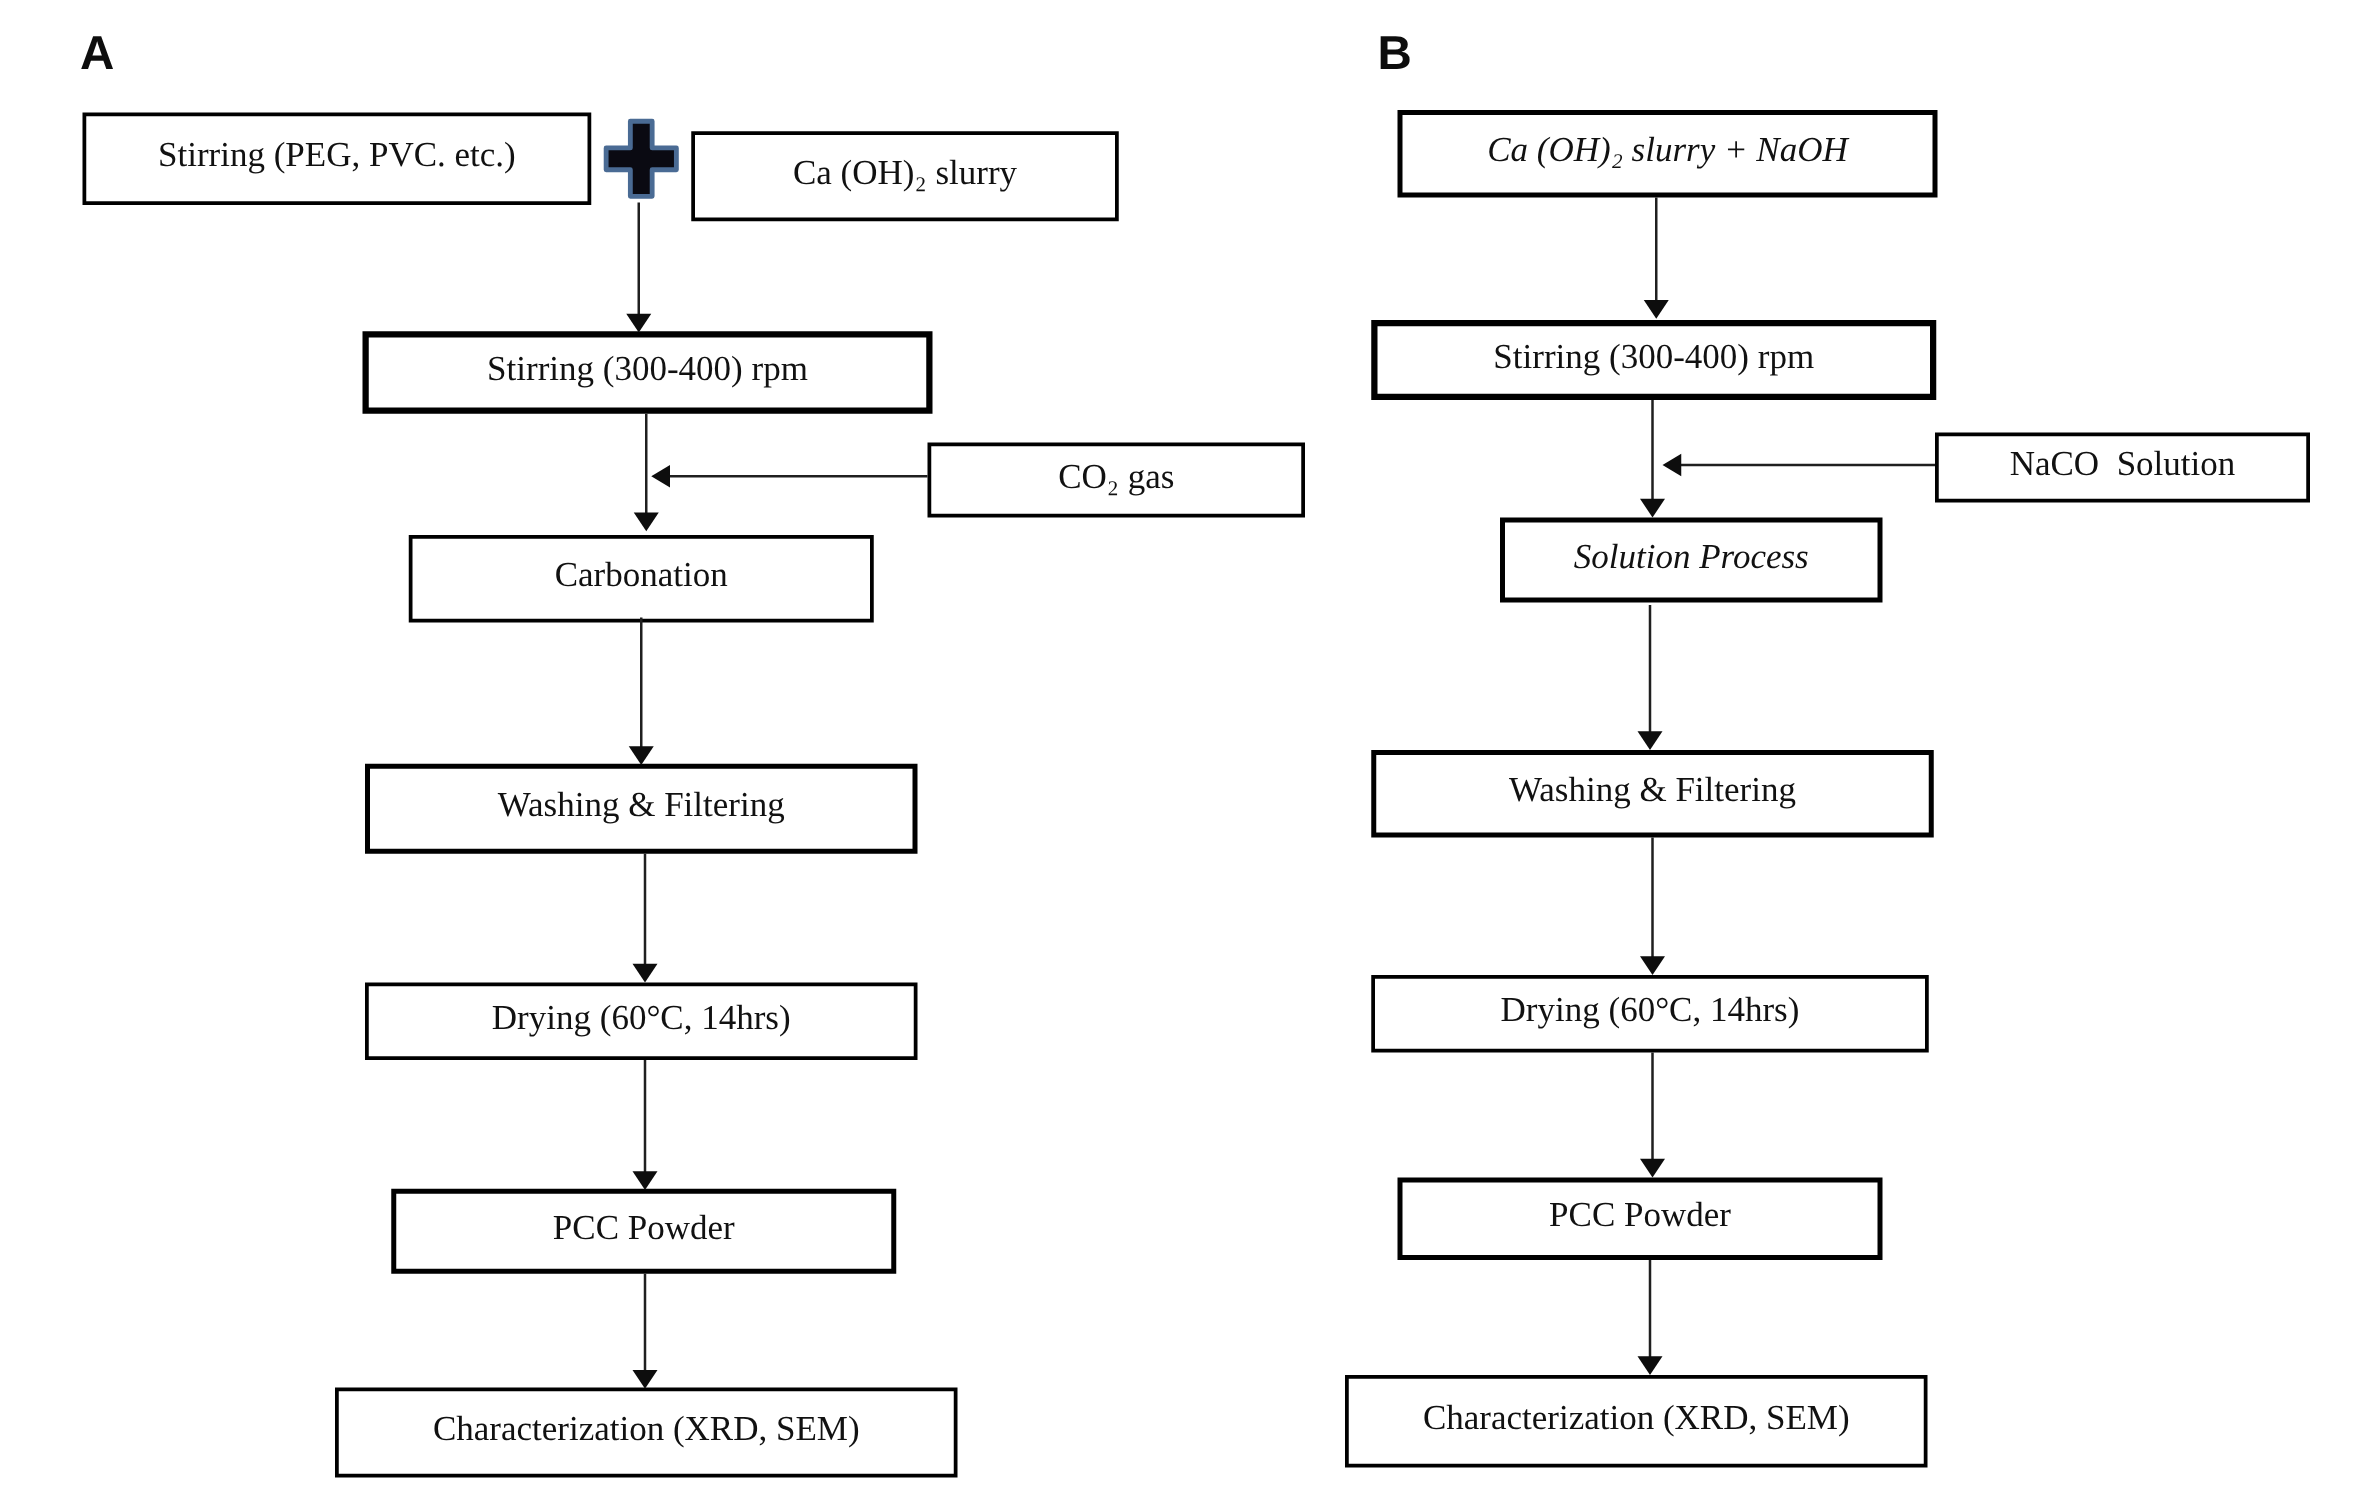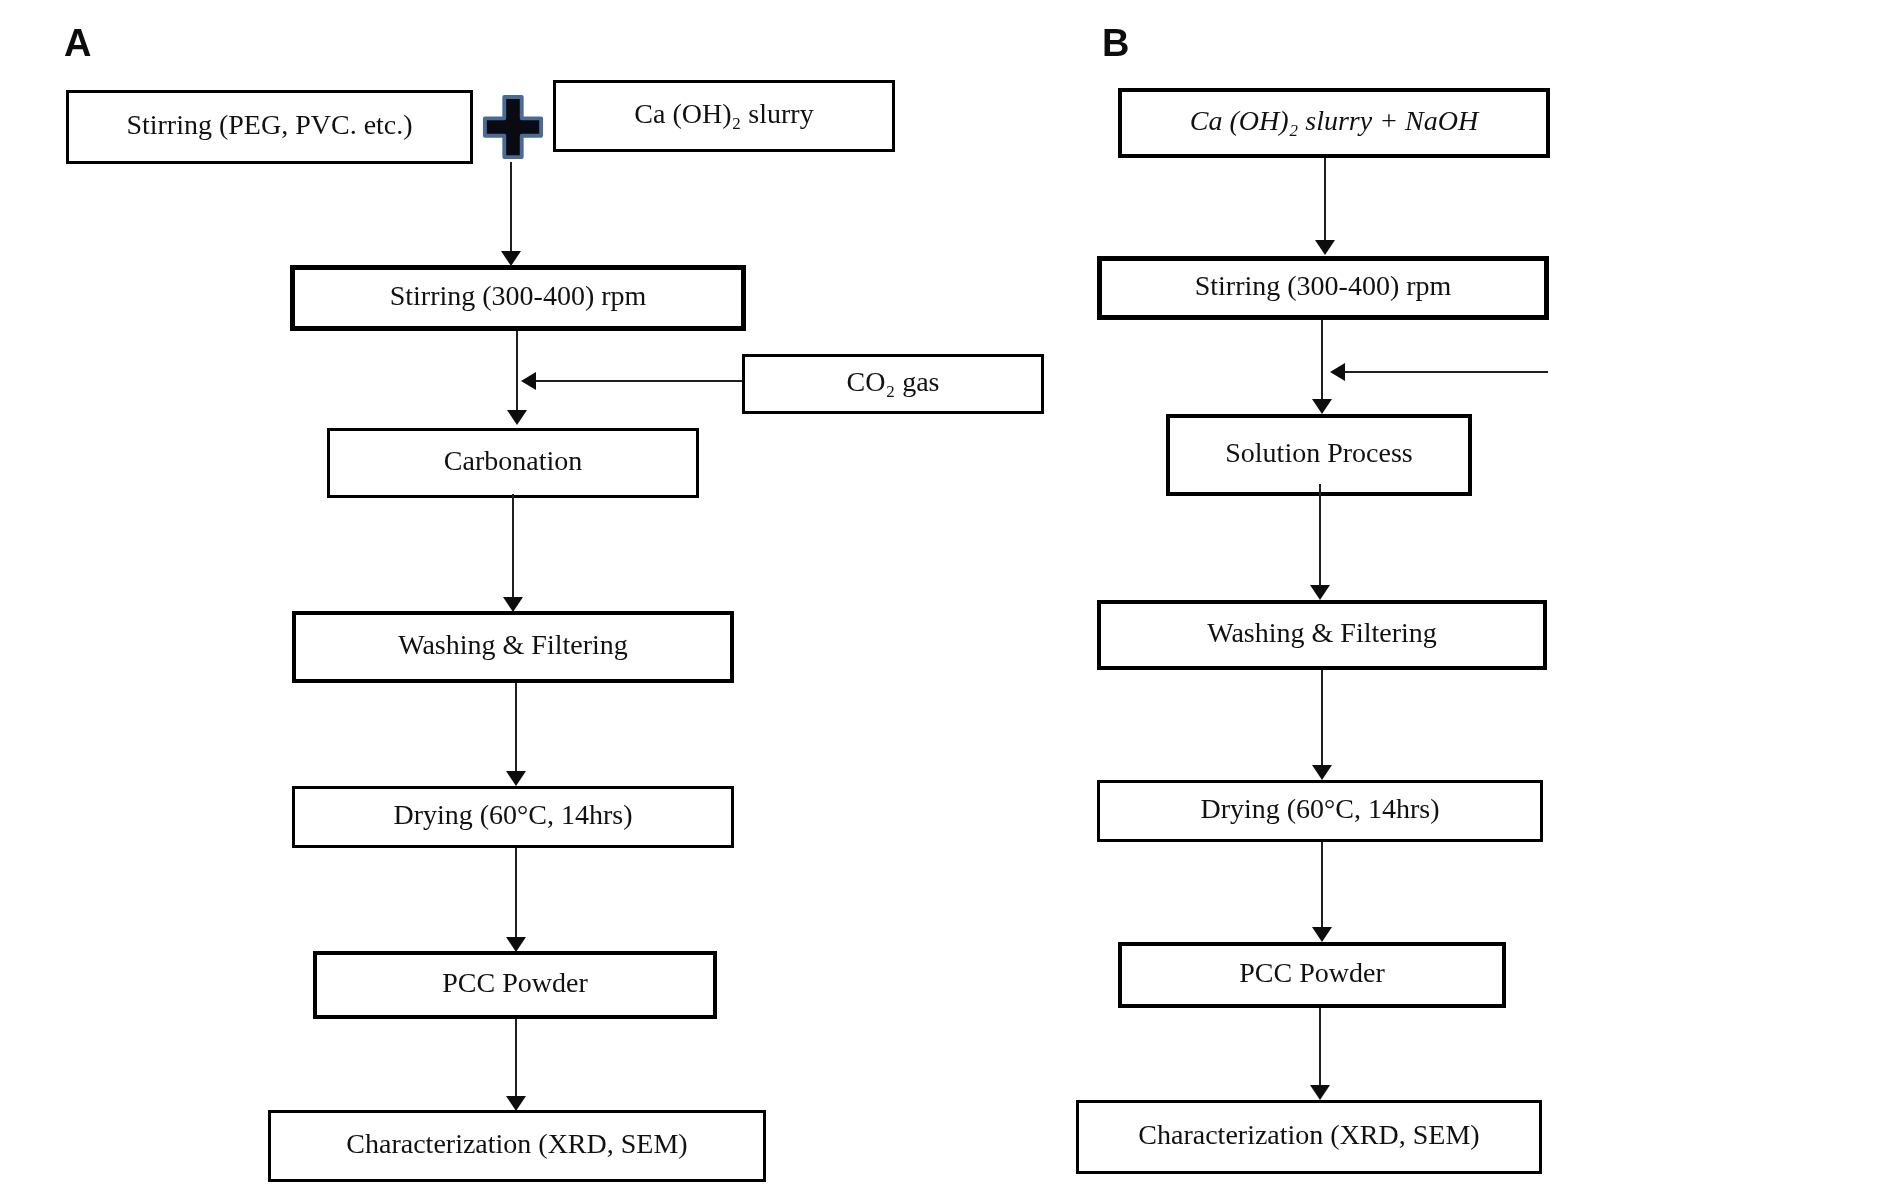--- a/index.html
+++ b/index.html
@@ -31,34 +31,34 @@
     font-size:28px;
     white-space:pre;
     padding-bottom:4px;
     box-sizing:border-box;
   }
   .b4{border-width:4px;}
   .b5{border-width:5px;}
 
   
   #box-additives      {left:66px;  top:90px;   width:407px; height:74px;}
-  #box-slurry-a       {left:553px; top:80px;   width:342px; height:72px;}
+  #box-slurry-a       {left:553px; top:105px;   width:342px; height:72px;}
   #box-stirring-a     {left:290px; top:265px;  width:456px; height:66px;}
   #box-co2            {left:742px; top:354px;  width:302px; height:60px;text-align:right;}
   #box-carbonation    {left:327px; top:428px;  width:372px; height:70px;}
   #box-washing-a      {left:292px; top:611px;  width:442px; height:72px;}
   #box-drying-a       {left:292px; top:786px;  width:442px; height:62px;}
   #box-pcc-a          {left:313px; top:951px;  width:404px; height:68px;}
   #box-char-a         {left:268px; top:1110px; width:498px; height:72px;}
 
   
   #box-slurry-naoh    {left:1118px;top:88px;   width:432px; height:70px;font-style:italic;}
   #box-stirring-b     {left:1097px;top:256px;  width:452px; height:64px;}
   #box-naco           {left:1548px;top:346px;  width:300px; height:56px;}
-  #box-solution       {left:1166px;top:414px;  width:306px; height:82px;}
+  #box-solution       {left:1200px;top:414px;  width:306px; height:68px;font-style:italic;}
   #box-washing-b      {left:1097px;top:600px;  width:450px; height:70px;}
   #box-drying-b       {left:1097px;top:780px;  width:446px; height:62px;}
   #box-pcc-b          {left:1118px;top:942px;  width:388px; height:66px;}
   #box-char-b         {left:1076px;top:1100px; width:466px; height:74px;}
 
   
   .vline{position:absolute;width:0;border-left:2px solid #1f1f1f;}
   .hline{position:absolute;height:0;border-top:2px solid #1f1f1f;}
   .head-down{
     position:absolute;width:0;height:0;
@@ -125,20 +125,21 @@
   <div class="head-down" id="a-h3"></div>
   <div class="vline" id="a-l4"></div>
   <div class="head-down" id="a-h4"></div>
   <div class="vline" id="a-l5"></div>
   <div class="head-down" id="a-h5"></div>
   <div class="vline" id="a-l6"></div>
   <div class="head-down" id="a-h6"></div>
 
   <div class="fbox b4" id="box-slurry-naoh">Ca (OH)₂ slurry + NaOH</div>
   <div class="fbox b5" id="box-stirring-b">Stirring (300-400) rpm</div>
+  <div class="fbox" id="box-naco">NaCO  Solution</div>
   <div class="fbox b4" id="box-solution">Solution Process</div>
   <div class="fbox b4" id="box-washing-b">Washing &amp; Filtering</div>
   <div class="fbox" id="box-drying-b">Drying (60°C, 14hrs)</div>
   <div class="fbox b4" id="box-pcc-b">PCC Powder</div>
   <div class="fbox" id="box-char-b">Characterization (XRD, SEM)</div>
 
   <div class="vline" id="b-l1"></div>
   <div class="head-down" id="b-h1"></div>
   <div class="vline" id="b-l2"></div>
   <div class="head-down" id="b-h2"></div>

